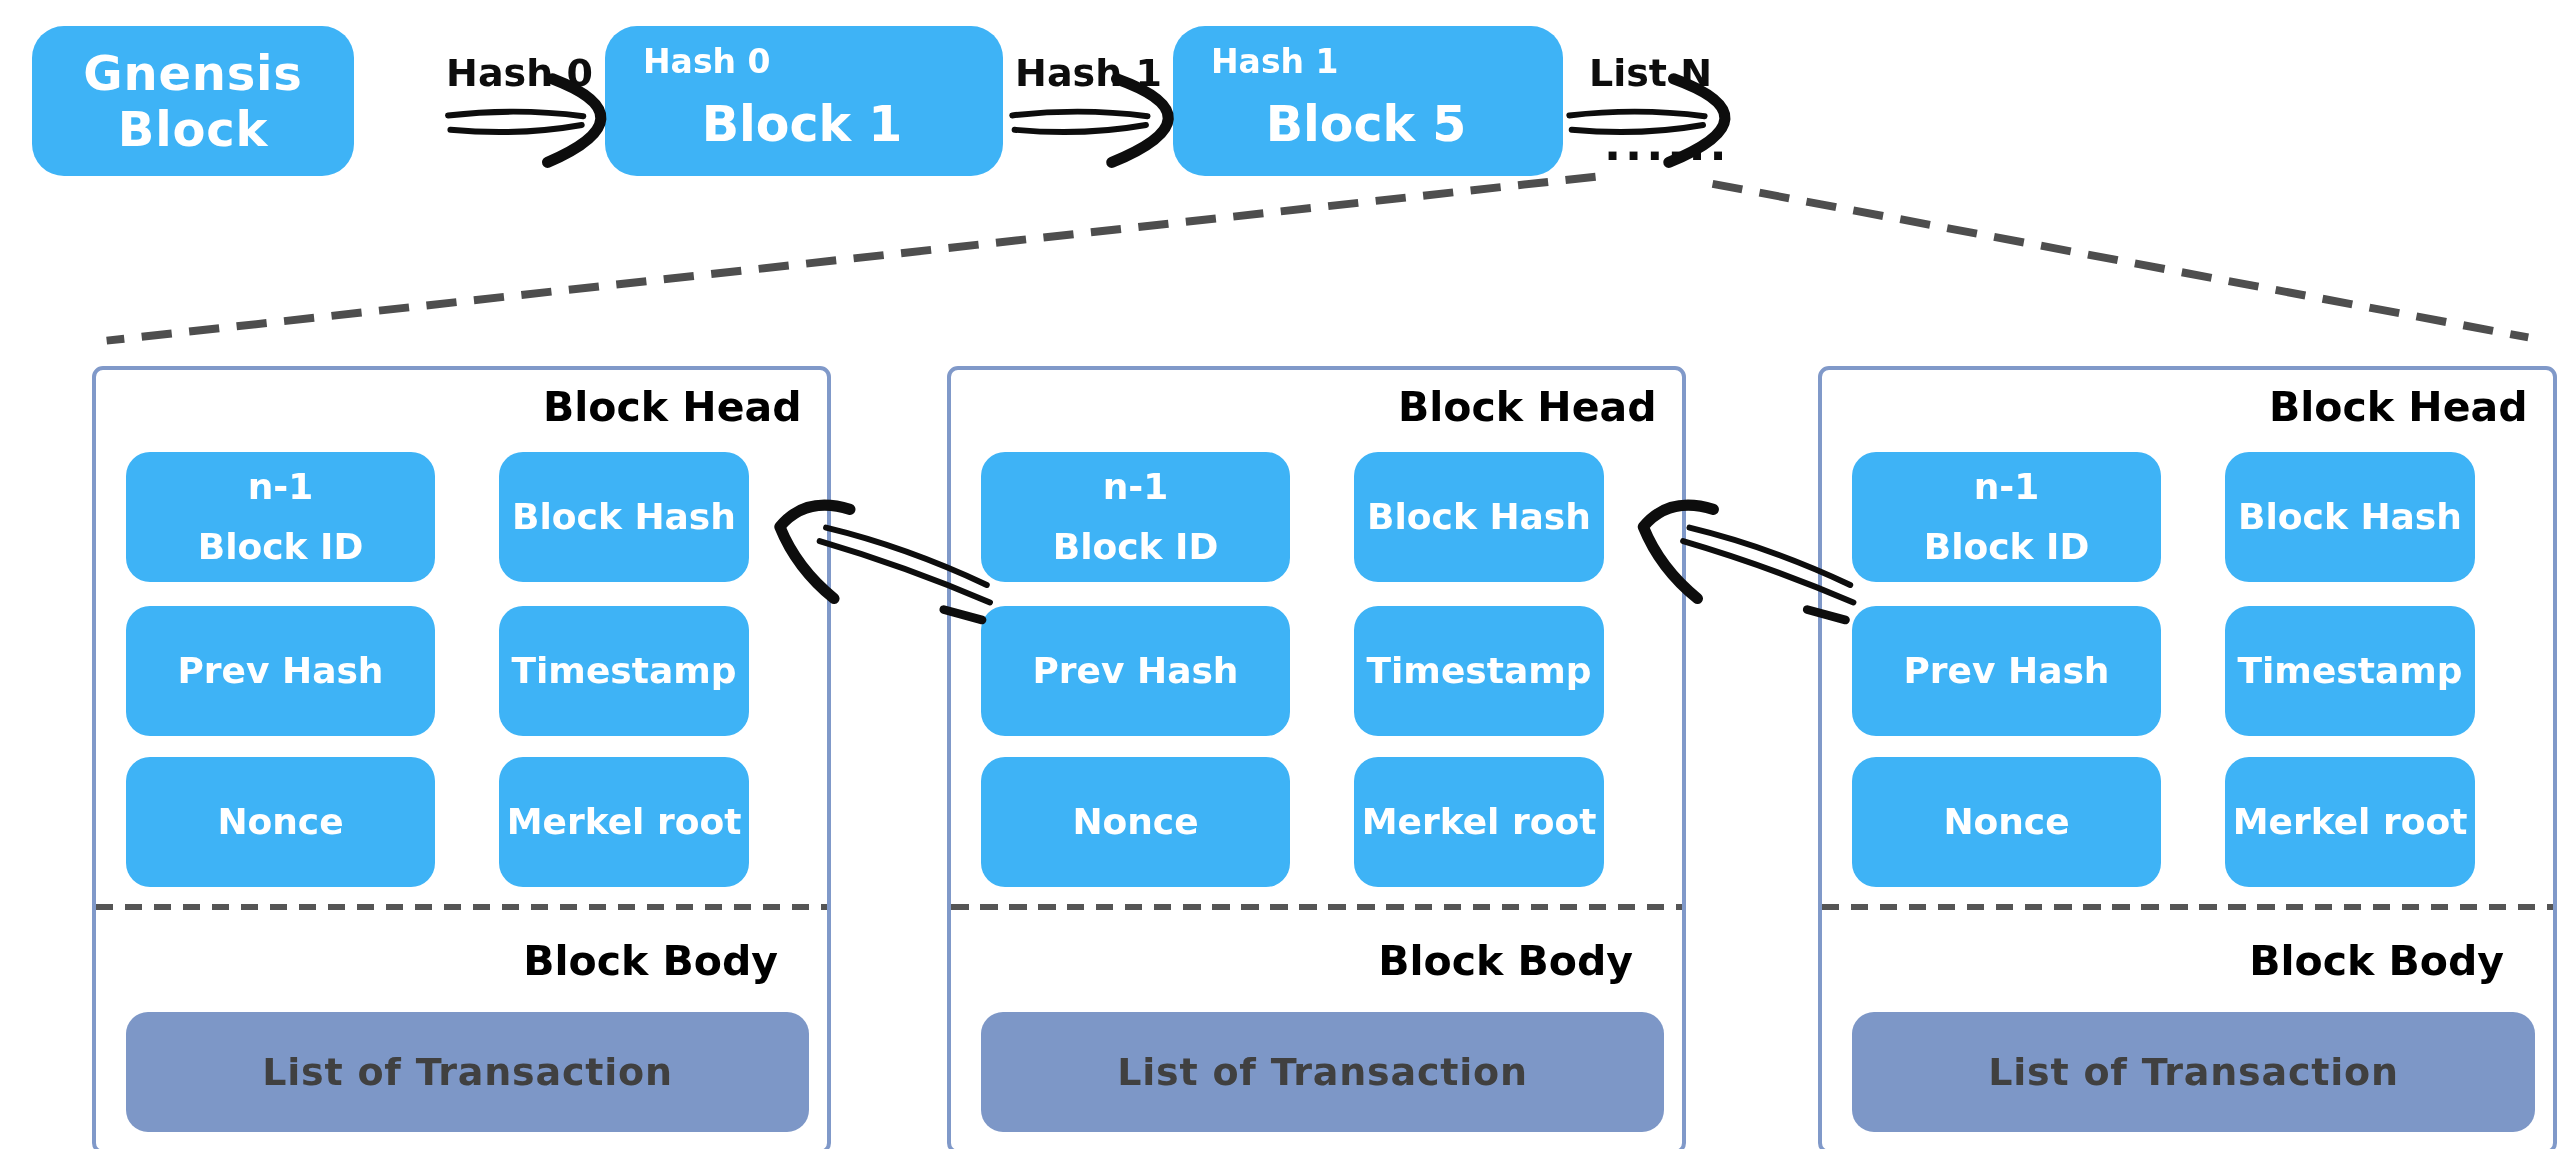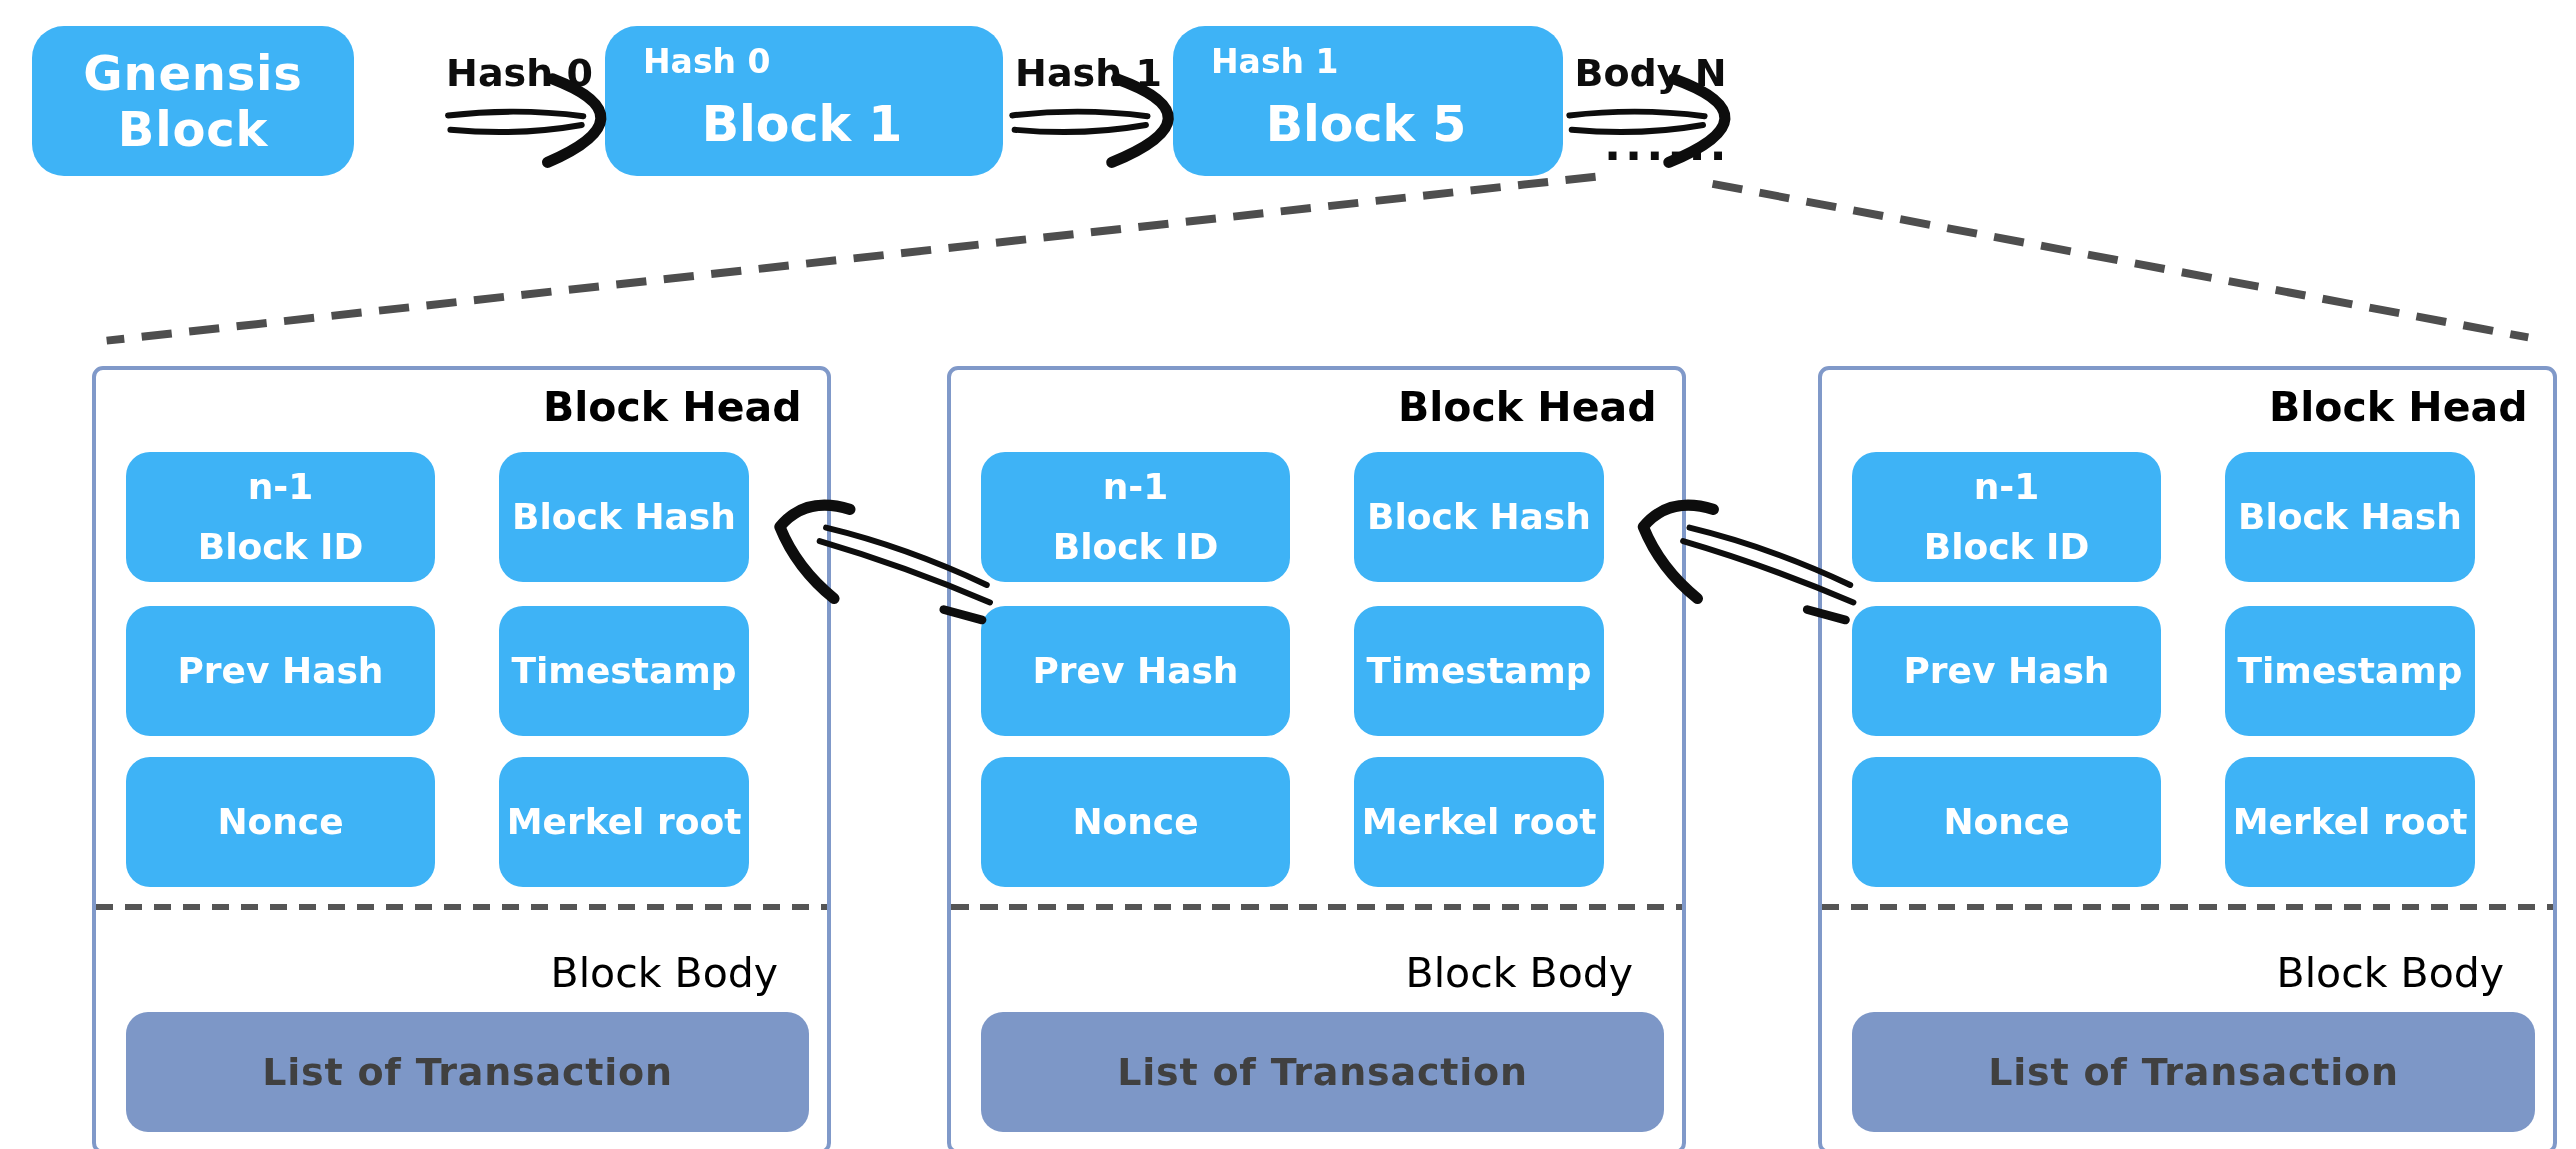--- a/index.html
+++ b/index.html
@@ -24,21 +24,21 @@
   .top-block .hash-tag{position:absolute;left:38px;top:16px;font-size:33px;}
   .link-label{position:absolute;top:51px;height:48px;text-align:center;
     font-size:38px;font-weight:bold;color:var(--ink);z-index:2;}
   .dots{position:absolute;left:1604px;top:118px;font-size:45px;font-weight:bold;
     color:var(--ink);letter-spacing:4px;z-index:2;}
 
   
   .card{position:absolute;top:342px;width:739px;height:788px;background:#fff;
     border:4px solid var(--card-border);border-radius:11px;z-index:1;margin-top:24px;}
   .head-label{position:absolute;top:12.7px;right:25.5px;font-size:41px;font-weight:bold;color:#000;}
-  .body-label{position:absolute;top:579px;right:49px;font-size:41px;font-weight:normal;color:#000;}
+  .body-label{position:absolute;top:567px;right:49px;font-size:41px;font-weight:bold;color:#000;}
   .chip{position:absolute;width:309px;height:130px;background:var(--chip-blue);
     border-radius:24px;color:#fff;font-weight:bold;font-size:36px;
     display:flex;align-items:center;justify-content:center;text-align:center;line-height:60px;}
   .chip.col-l{left:30px}
   .chip.col-r{left:403px;width:250px}
   .chip.row-1{top:82px}
   .chip.row-2{top:236px}
   .chip.row-3{top:387px}
   .divider{position:absolute;left:0;right:0;top:534px;height:5.6px;
     background:repeating-linear-gradient(90deg,#555 0 17.5px,transparent 17.5px 29px);}
@@ -69,21 +69,21 @@
     <span class="main-label">Block 1</span>
   </div>
 
   <div class="link-label" style="left:1004px;width:169px;">Hash 1</div>
 
   <div class="top-block" style="left:1173px;width:390px;">
     <span class="hash-tag">Hash 1</span>
     <span class="main-label">Block 5</span>
   </div>
 
-  <div class="link-label" style="left:1558px;width:185px;">Body N</div>
+  <div class="link-label" style="left:1558px;width:185px;">List N</div>
 
   <div class="dots">......</div>
 
   <section class="card" style="left:92px;">
     <div class="head-label">Block Head</div>
     <div class="chip col-l row-1">
       <span><span>n-1</span><br><span>Block ID</span></span>
     </div>
     <div class="chip col-r row-1">Block Hash</div>
     <div class="chip col-l row-2">Prev Hash</div>

